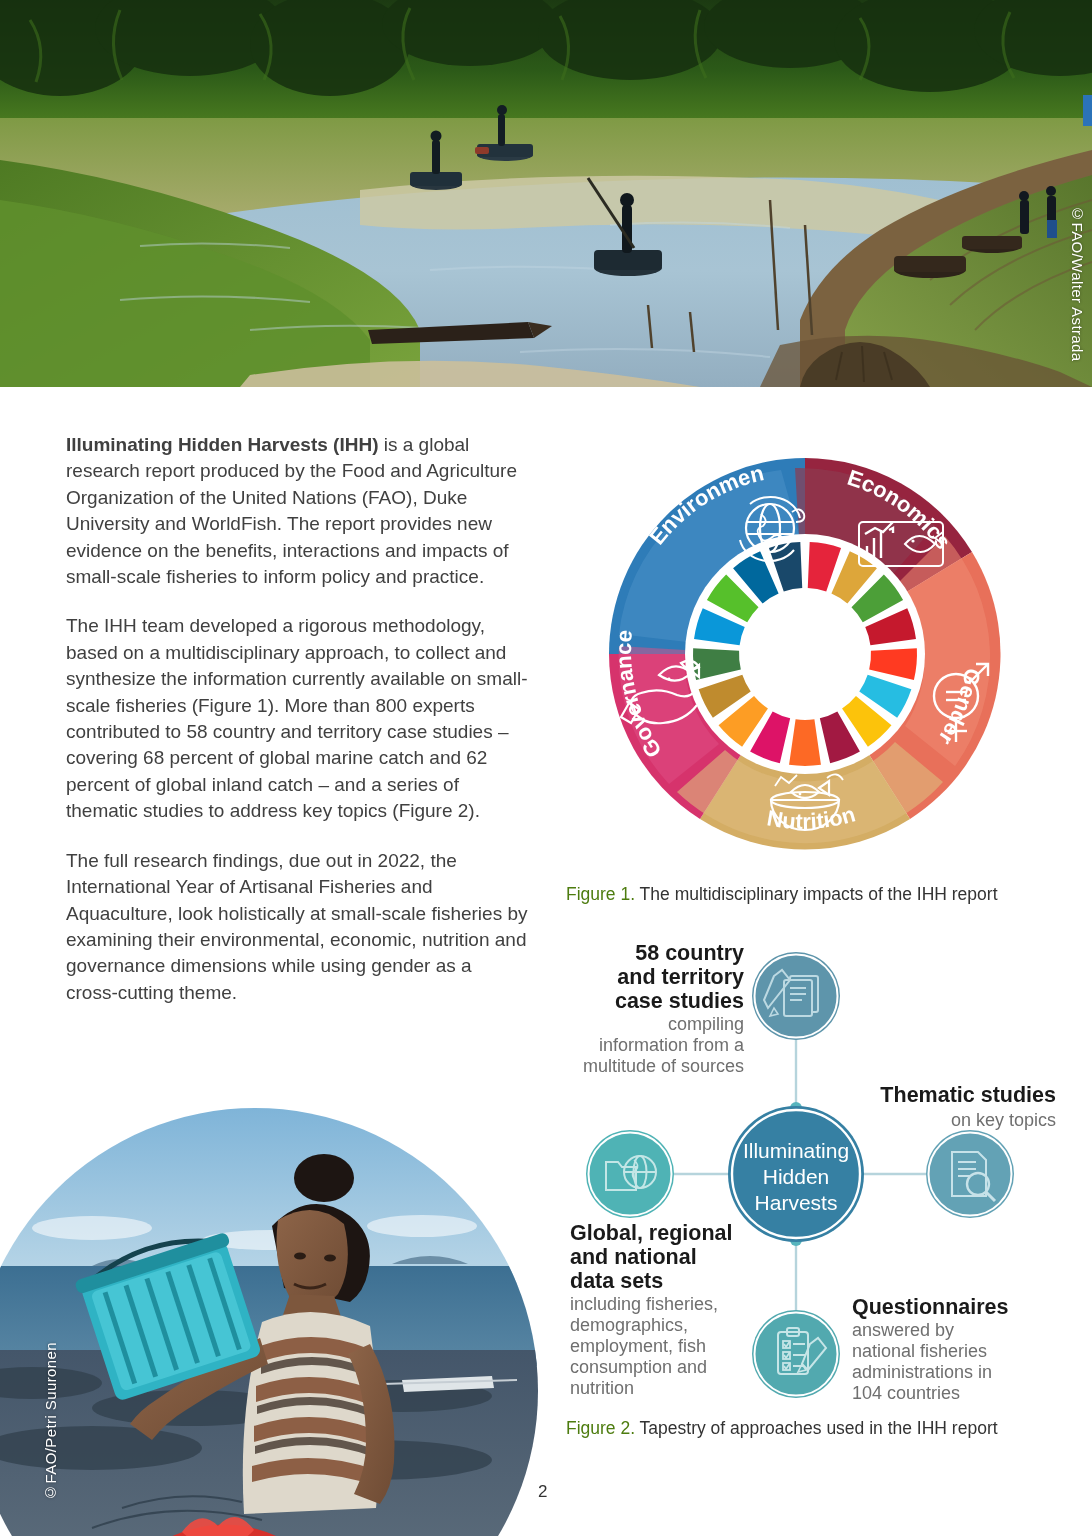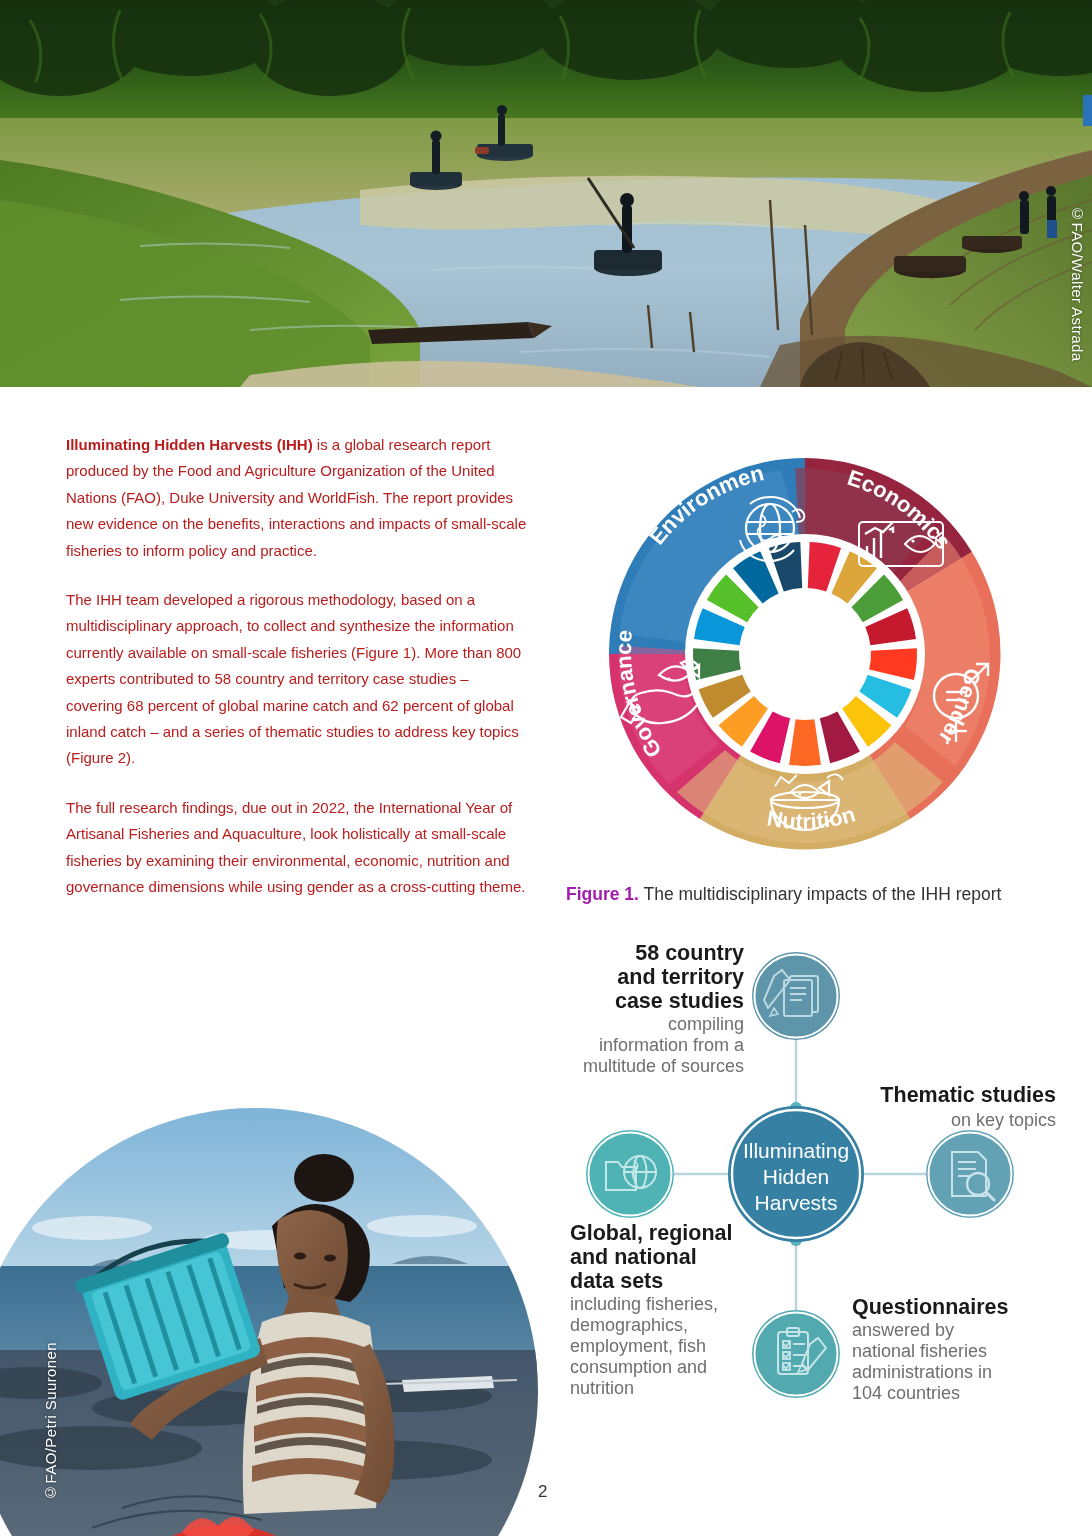--- a/index.html
+++ b/index.html
@@ -20,21 +20,21 @@
     font-size:15px;color:#ffffff;letter-spacing:.4px;
     writing-mode:vertical-rl;text-orientation:mixed;
     font-family:"Liberation Sans", sans-serif;
     text-shadow:0 0 3px rgba(0,0,0,.45);
   }
   .blue-tab{position:absolute;right:0;top:95px;width:9px;height:31px;background:#2b73b8;}
 
   
   .textcol{position:absolute;left:66px;top:432px;width:462px;}
   .para{
-    font-size:15px;line-height:26.4px;color:#b91c1c;
+    font-size:19px;line-height:26.4px;color:#404040;
     margin:0 0 23px 0;
     font-family:"Liberation Sans", sans-serif;
   }
   .para b{font-weight:bold;}
 
   
   .photo2{
     position:absolute;left:-28px;top:1108px;width:566px;height:470px;
     overflow:hidden;
   }
@@ -52,21 +52,21 @@
     z-index:5;
   }
 
   
   .fig1{position:absolute;left:558px;top:432px;width:494px;height:444px;}
   .fig1 svg{display:block;}
   .fig-cap{
     position:absolute;font-size:17.5px;color:#333;
     font-family:"Liberation Sans", sans-serif;
   }
-  .fig-cap b{font-weight:bold;color:#a21caf;}
+  .fig-cap b{font-weight:normal;color:#4d7c0f;}
   #fig1-caption{left:566px;top:884px;}
   #fig2-caption{left:566px;top:1418px;}
 
   
   .fig2{position:absolute;left:556px;top:936px;width:500px;height:470px;}
   .fig2 svg{display:block;}
 
   
   .pageno{position:absolute;left:538px;top:1482px;font-size:17px;color:#333;}
 </style>
@@ -600,16 +600,19 @@
 
       <g font-family="Liberation Sans, sans-serif" text-anchor="start">
         <text x="296" y="378" font-size="21.5" font-weight="bold" fill="#1a1a1a">Questionnaires</text>
         <text x="296" y="400" font-size="18" fill="#6f6f6f">answered by</text>
         <text x="296" y="421" font-size="18" fill="#6f6f6f">national fisheries</text>
         <text x="296" y="442" font-size="18" fill="#6f6f6f">administrations in</text>
         <text x="296" y="463" font-size="18" fill="#6f6f6f">104 countries</text>
       </g>
     </svg>
   </div>
+  <div class="fig-cap" id="fig2-caption">
+    <b>Figure 2.</b><span> Tapestry of approaches used in the IHH report</span>
+  </div>
 
   <div class="pageno">2</div>
 
 </div>
 
 </body></html>

